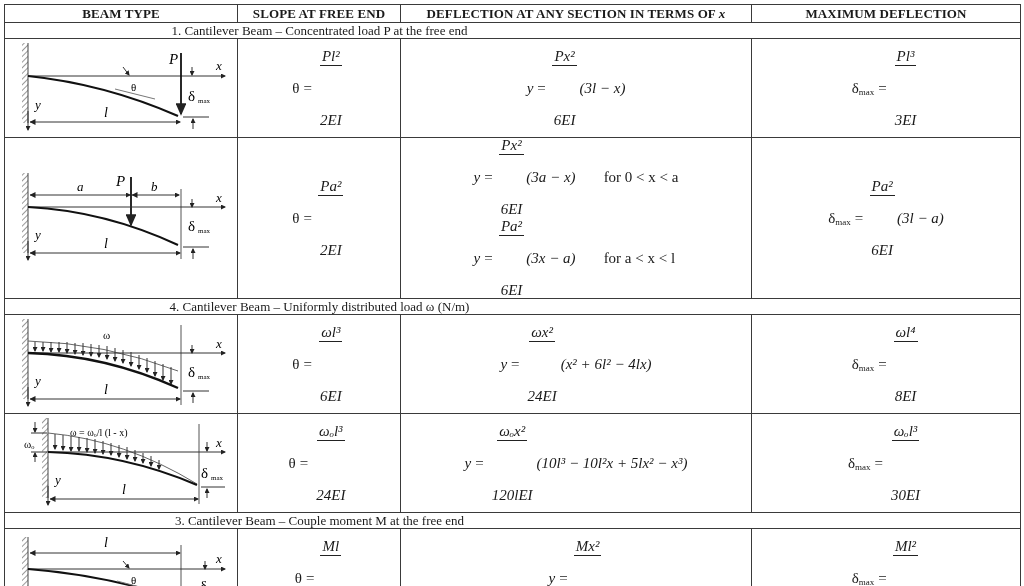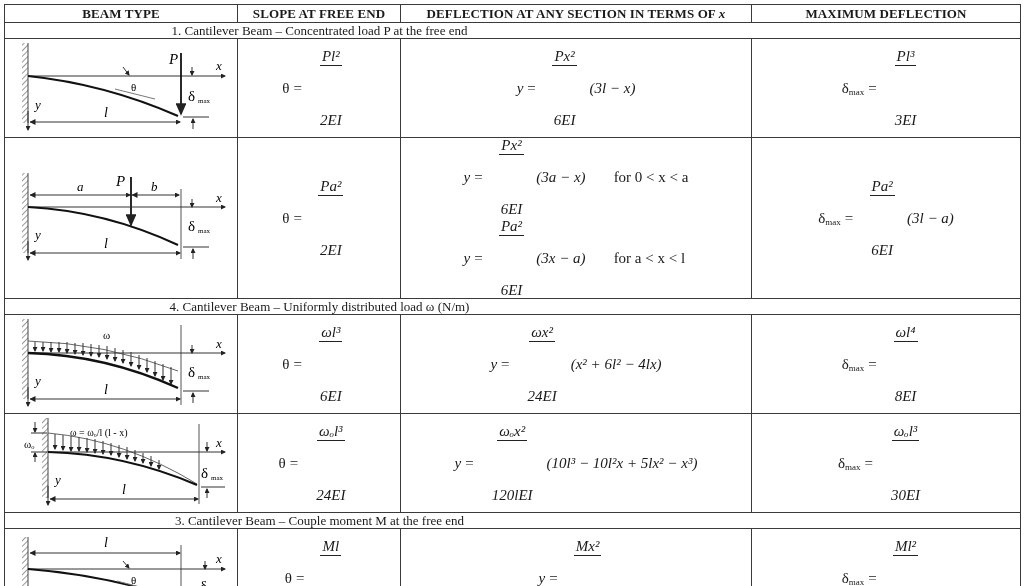--- a/index.html
+++ b/index.html
@@ -7,21 +7,21 @@
          font-family:"Liberation Serif", "DejaVu Serif", serif; color:#1a1a1a; }
   table.beam { position:absolute; left:4px; top:4px; width:1016px; border-collapse:collapse; table-layout:fixed; }
   table.beam td, table.beam th { border:1px solid #3a3a3a; padding:0; }
   th.hdr { height:17px; font-size:13px; font-weight:bold; text-align:center; vertical-align:middle; letter-spacing:0.1px; }
   th.hdr i { font-style:italic; }
   td.sect { height:15px; font-size:13px; text-align:center; vertical-align:middle; line-height:15px; }
   td.sect span.txt { position:relative; left:-193px; }
   td.diag { height:94px; vertical-align:middle; text-align:left; }
   td.f { text-align:center; vertical-align:middle; font-size:15px; }
   .m { display:inline-flex; align-items:center; font-family:"Liberation Serif", serif; font-size:15px; white-space:nowrap; }
-  .fr { display:inline-flex; flex-direction:column; align-items:center; vertical-align:middle; margin:0 12px;gap:46px; }
+  .fr { display:inline-flex; flex-direction:column; align-items:center; vertical-align:middle; margin:0 2px;gap:46px; }
   .fr .n { padding:0 2px 1px; border-bottom:1px solid #222; line-height:15px; }
   .fr .d { padding:1px 2px 0; line-height:15px; }
   .it { font-style:italic; }
   .eq { margin:0 4px; }
   .sub { font-size:9px; position:relative; top:4px; }
   .lines { display:inline-flex; flex-direction:column; align-items:flex-start; gap:2px; }
   .cond { margin-left:28px; }
   svg text { font-family:"Liberation Serif", serif; }
 </style>
 </head>

